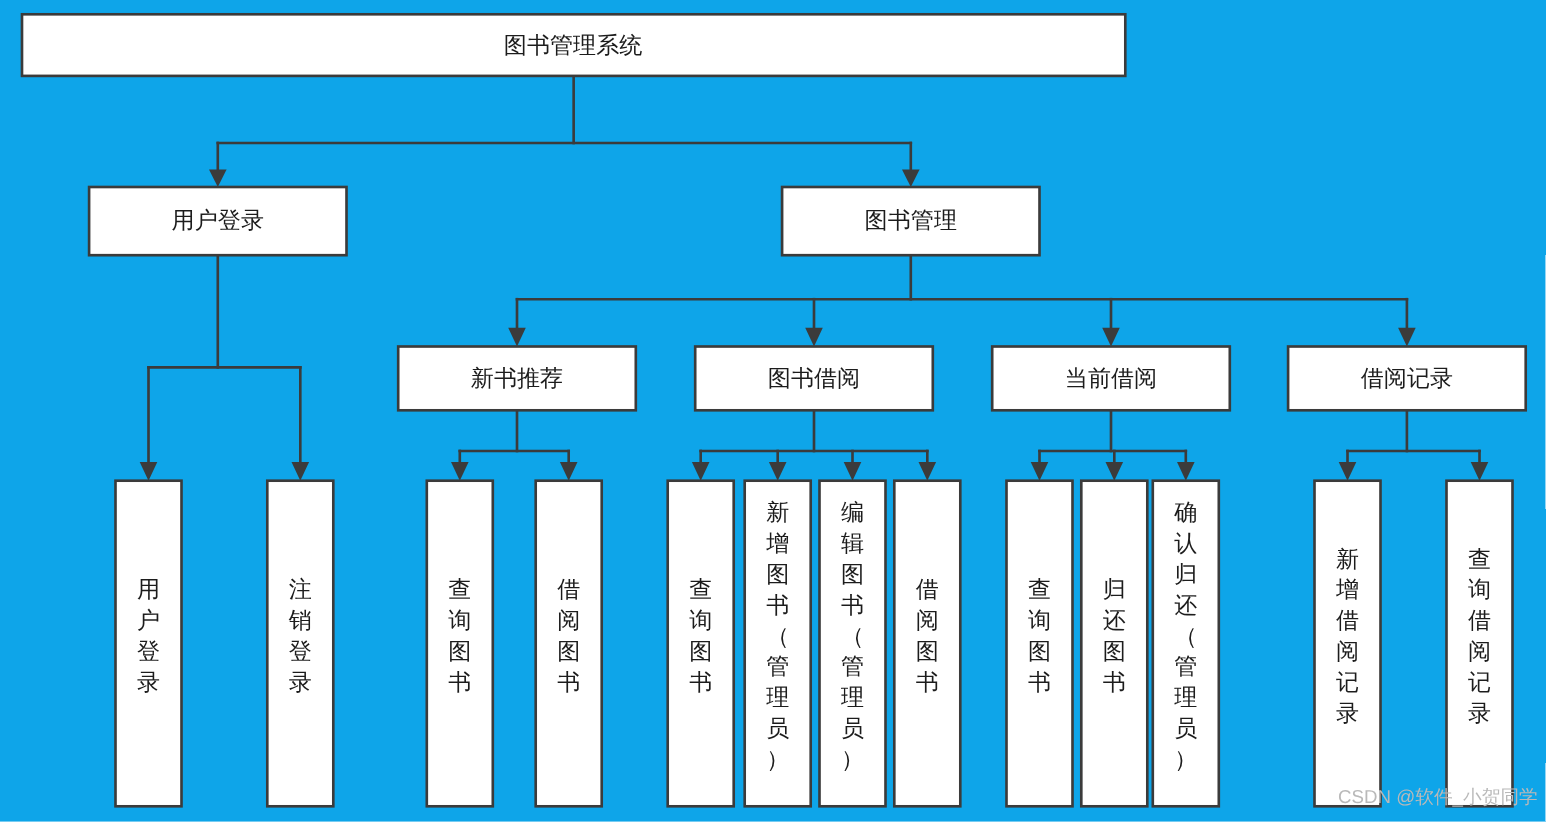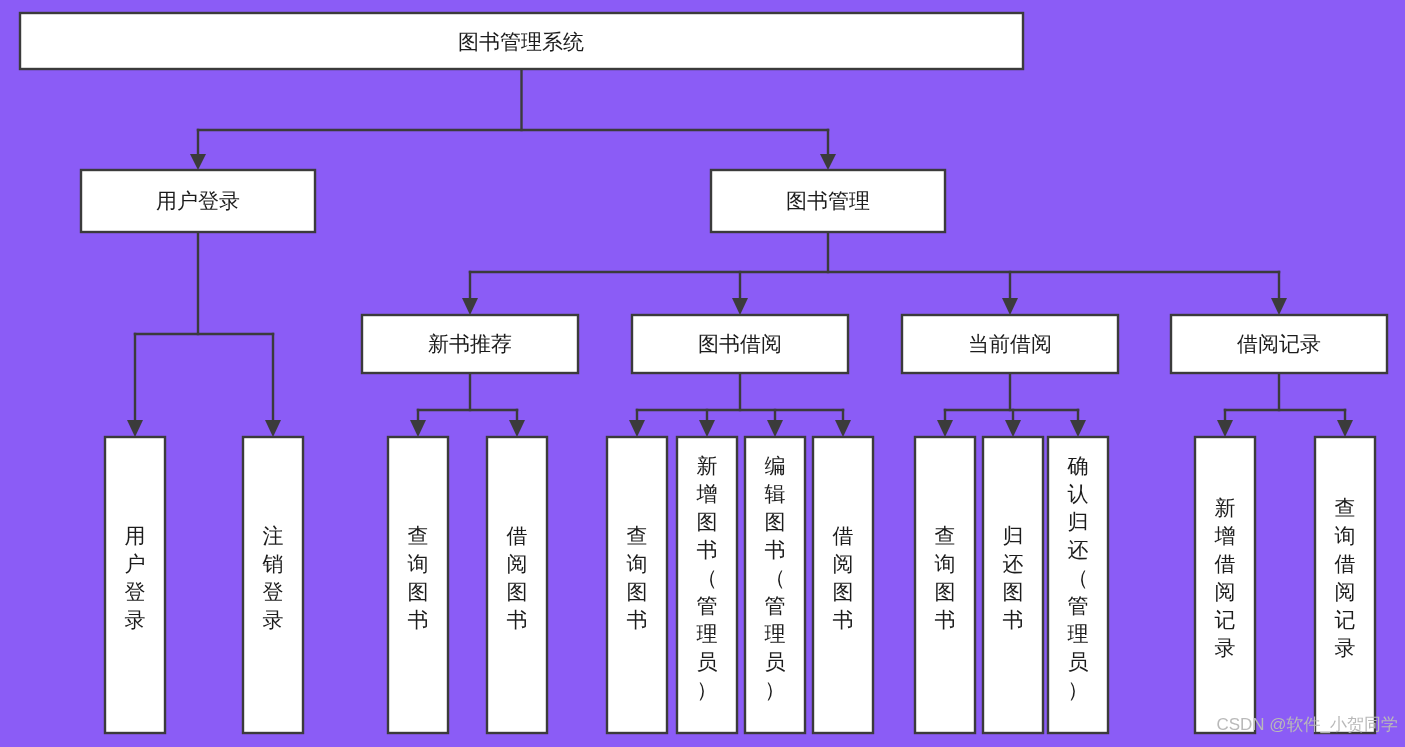--- a/index.html
+++ b/index.html
@@ -8,21 +8,21 @@
     padding: 0;
     background: #ffffff;
   }
   body {
     font-family: "Liberation Sans", "DejaVu Sans", sans-serif;
   }
   #diagram-root {
     position: relative;
     width: 1405px;
     height: 747px;
-    background: #8b5cf6;
+    background: #0ea5e9;
     overflow: hidden;
   }
   svg.flow-svg {
     position: absolute;
     left: 0;
     top: 0;
     width: 1405px;
     height: 747px;
     display: block;
   }

